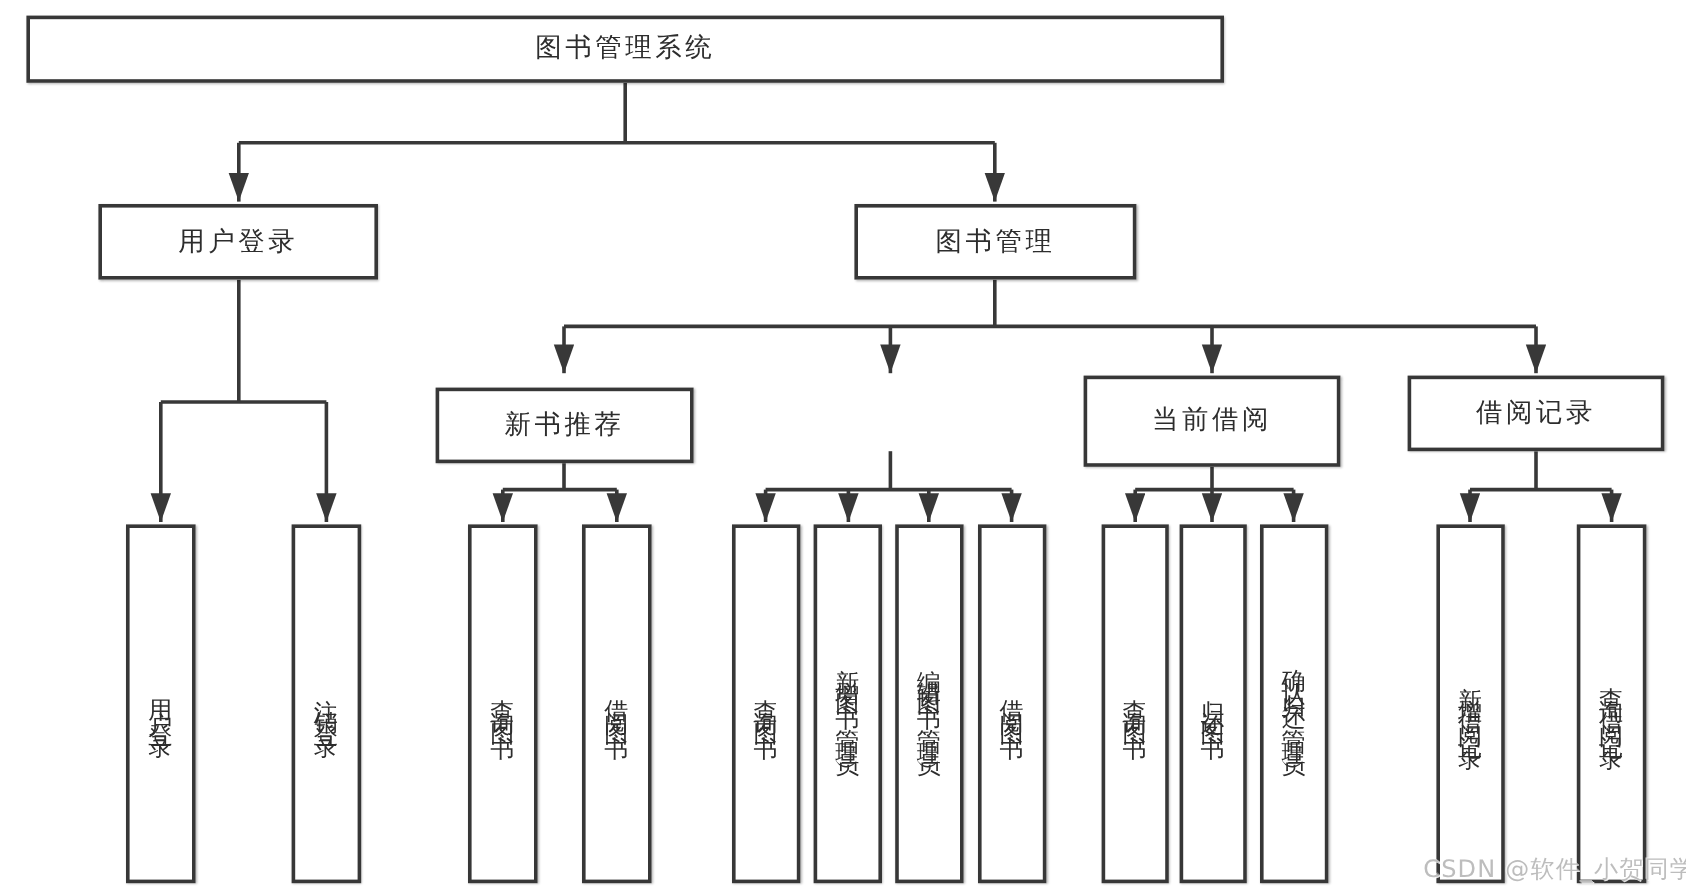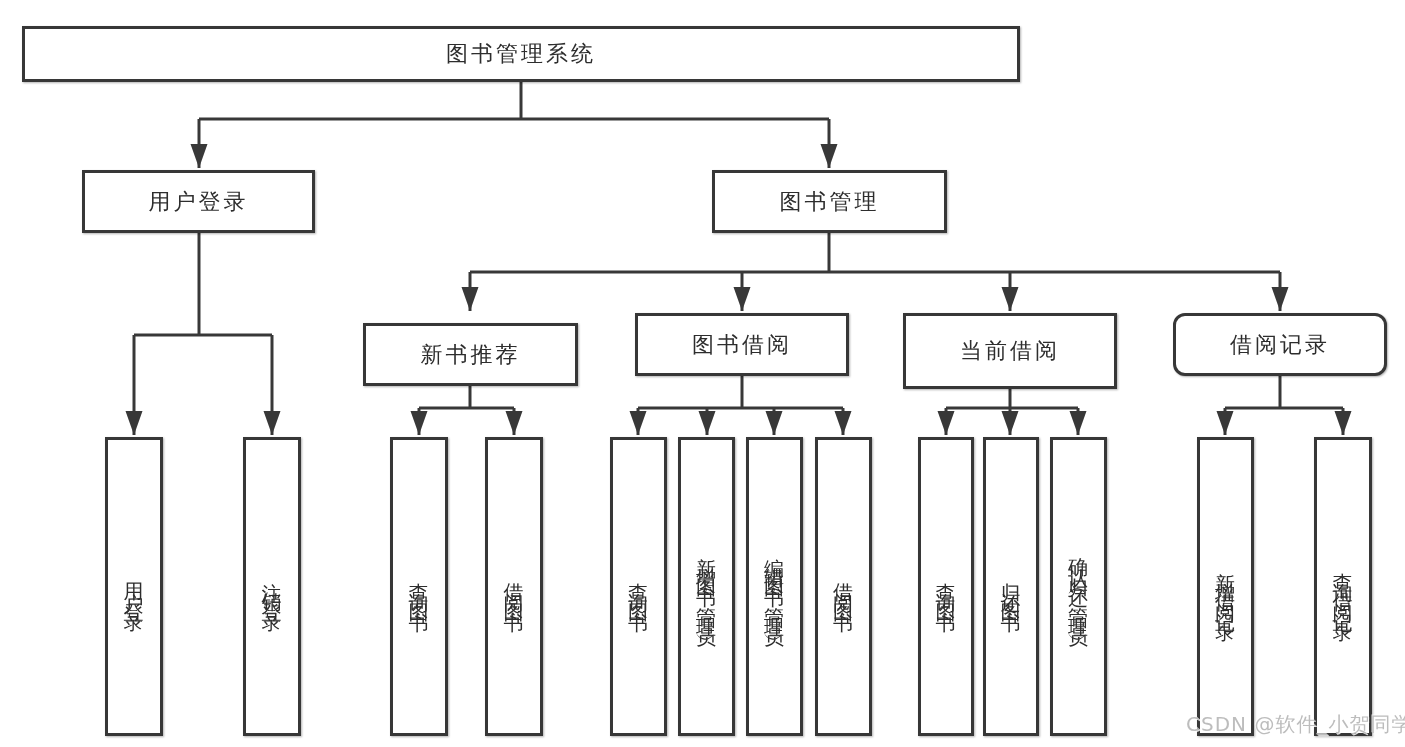--- a/index.html
+++ b/index.html
@@ -104,41 +104,38 @@
       <path d="M1010,408 L1010,435" marker-end="url(#arw)"></path>
       <path d="M1078,408 L1078,435" marker-end="url(#arw)"></path>
 
       <path d="M1280,376 L1280,408"></path>
       <path d="M1225,408 L1343,408"></path>
       <path d="M1225,408 L1225,435" marker-end="url(#arw)"></path>
       <path d="M1343,408 L1343,435" marker-end="url(#arw)"></path>
     </g>
   </svg>
 
-  <div class="node h" style="left:22px; top:26px; width:998px; height:56px;">
+  <div class="node h" style="left:22px; top:13px; width:998px; height:56px;">
     <span class="label">图书管理系统</span>
   </div>
 
   <div class="node h" style="left:82px; top:170px; width:233px; height:63px;">
     <span class="label">用户登录</span>
   </div>
   <div class="node h" style="left:712px; top:170px; width:235px; height:63px;">
     <span class="label">图书管理</span>
   </div>
 
   <div class="node h" style="left:363px; top:323px; width:215px; height:63px;">
     <span class="label">新书推荐</span>
   </div>
-  <div class="node h" style="left:635px; top:313px; width:214px; height:63px;">
-    <span class="label">图书借阅</span>
-  </div>
   <div class="node h" style="left:903px; top:313px; width:214px; height:76px;">
     <span class="label">当前借阅</span>
   </div>
-  <div class="node h" style="left:1173px; top:313px; width:214px; height:63px;border-radius:12px;">
+  <div class="node h" style="left:1173px; top:313px; width:214px; height:63px;">
     <span class="label">借阅记录</span>
   </div>
 
   <div class="node v" style="left:105px; top:437px; width:58px; height:299px;">
     <span class="label">用户登录</span>
   </div>
   <div class="node v" style="left:243px; top:437px; width:58px; height:299px;">
     <span class="label">注销登录</span>
   </div>
   <div class="node v" style="left:390px; top:437px; width:58px; height:299px;">

